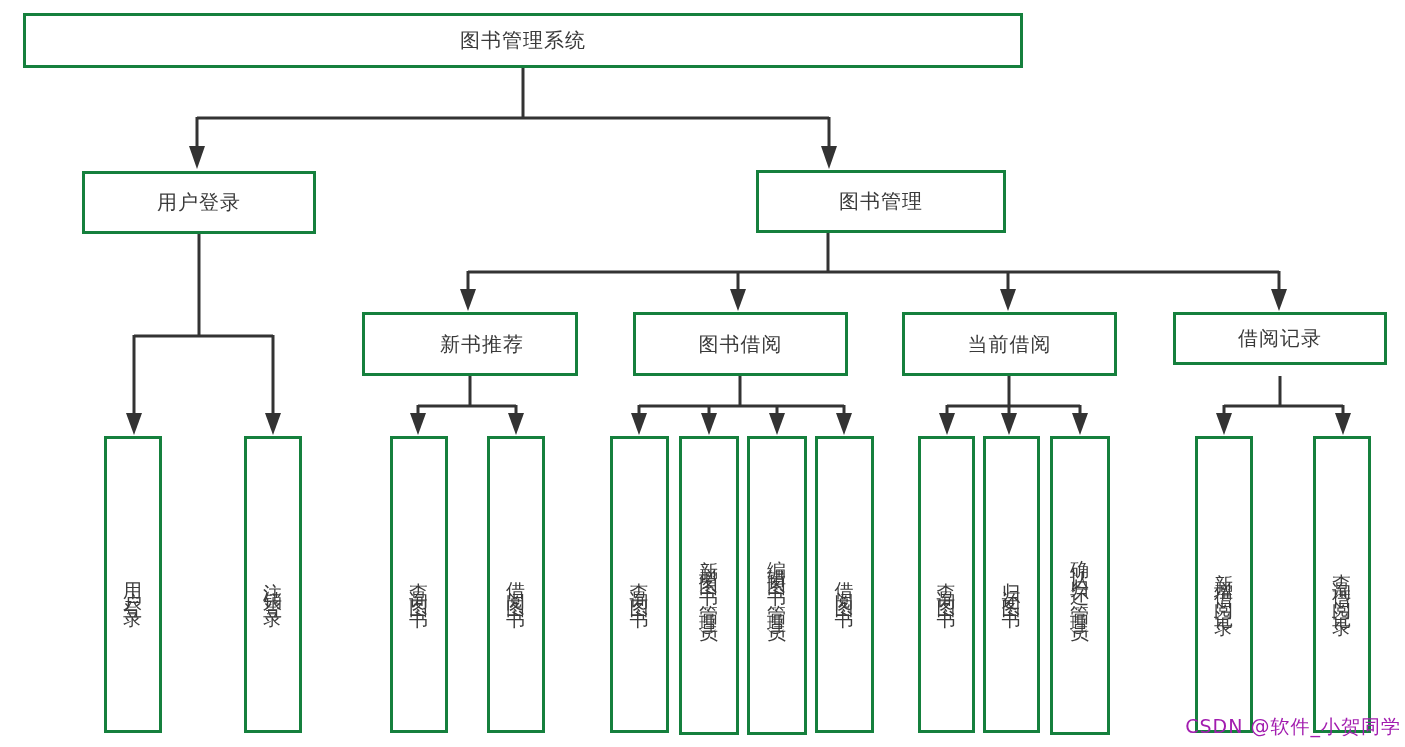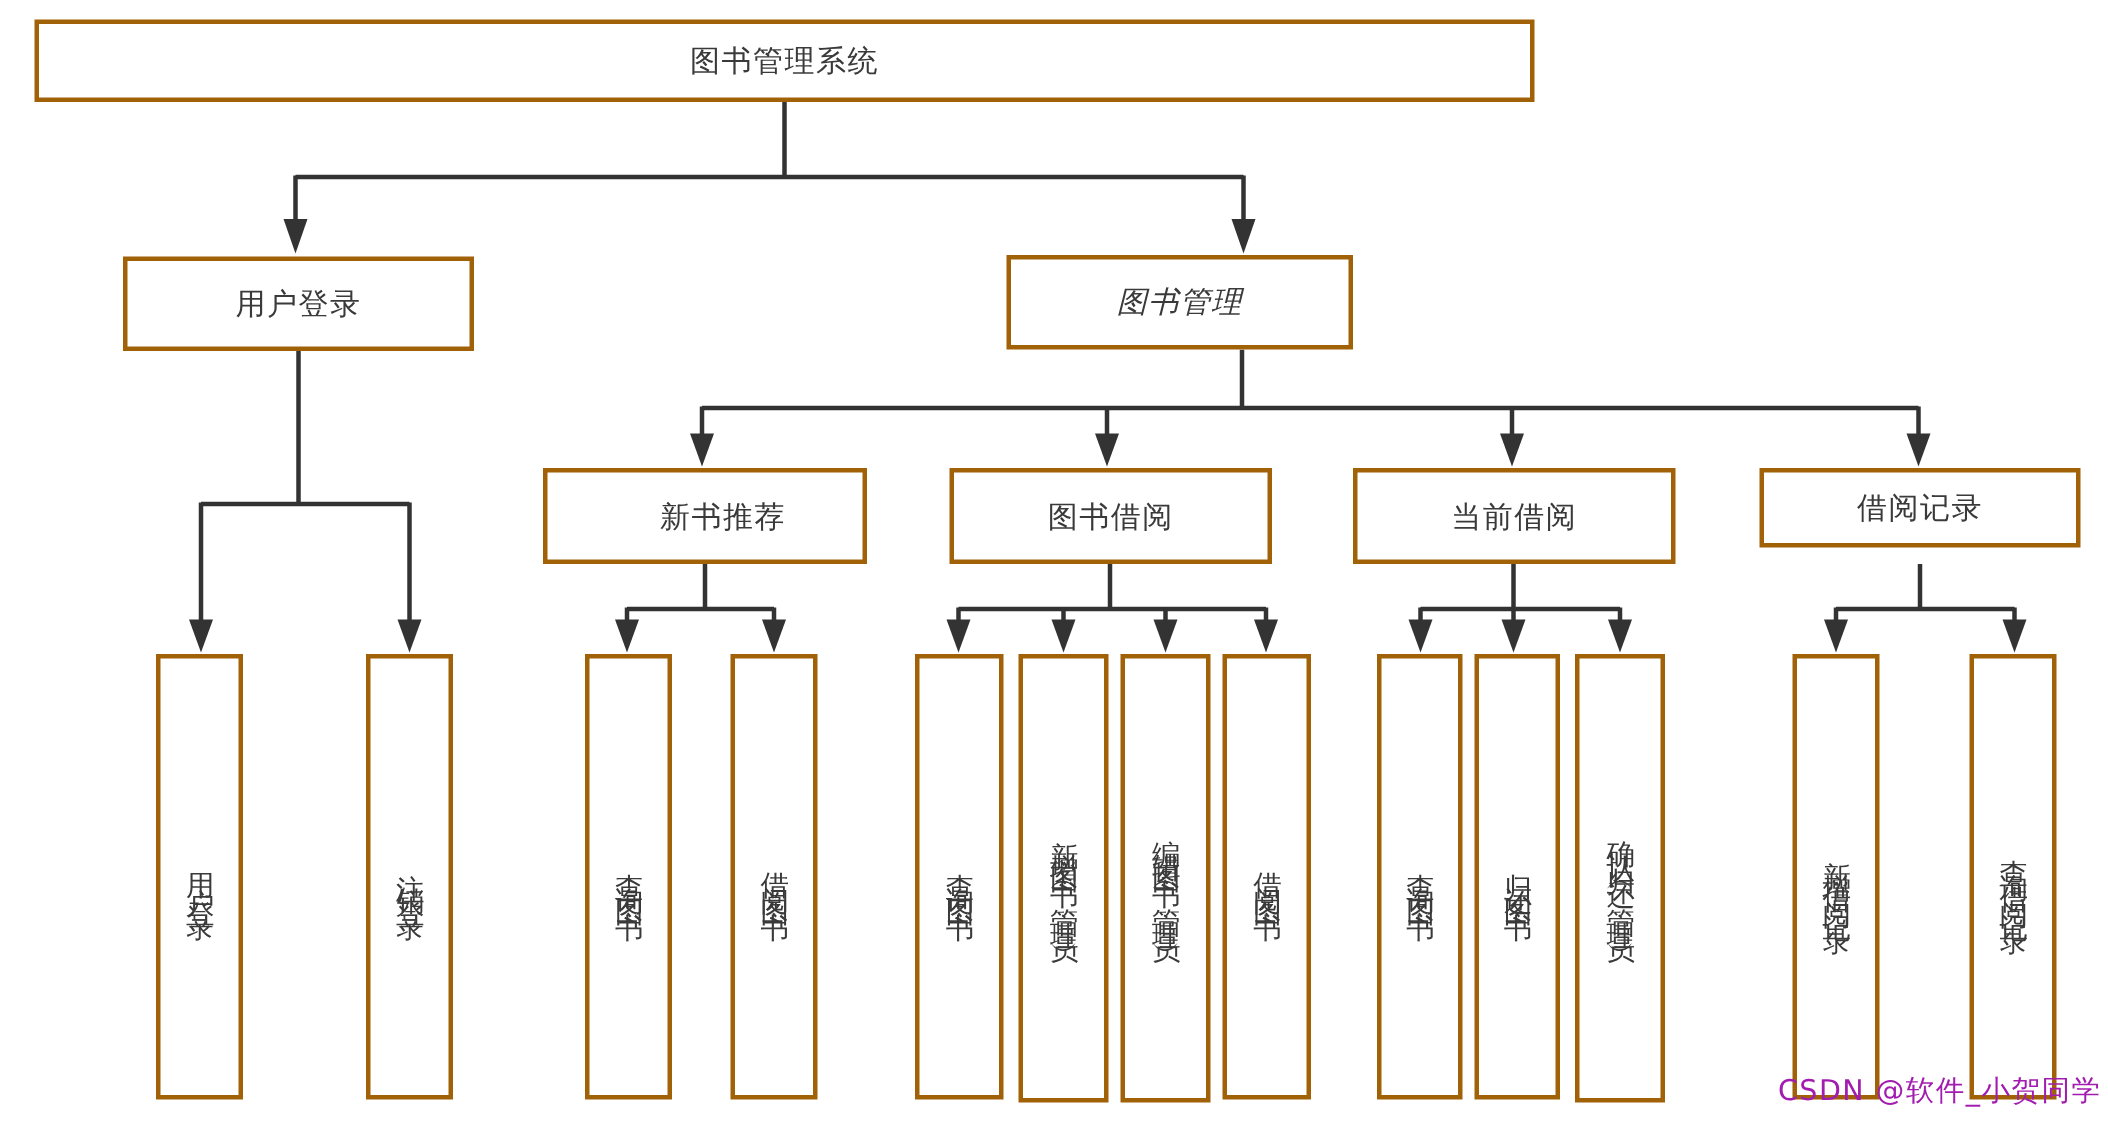--- a/index.html
+++ b/index.html
@@ -17,21 +17,21 @@
   }
   .connectors {
     position: absolute;
     left: 0;
     top: 0;
     z-index: 1;
   }
   .node {
     position: absolute;
     box-sizing: border-box;
-    border: 3px solid #a16207;
+    border: 3px solid #15803d;
     background: #ffffff;
     display: flex;
     align-items: center;
     justify-content: center;
     color: #3a3a3a;
     z-index: 2;
   }
   .node.h .lbl {
     font-size: 20px;
     letter-spacing: 1px;
@@ -134,21 +134,21 @@
     </g>
   </svg>
 
   <div class="node h" style="left:23px; top:13px; width:1000px; height:55px;">
     <span class="lbl">图书管理系统</span>
   </div>
 
   <div class="node h" style="left:82px; top:171px; width:234px; height:63px;">
     <span class="lbl">用户登录</span>
   </div>
-  <div class="node h" style="left:671px; top:170px; width:231px; height:63px;font-style:italic;">
+  <div class="node h" style="left:756px; top:170px; width:250px; height:63px;">
     <span class="lbl">图书管理</span>
   </div>
 
   <div class="node h" style="left:362px; top:312px; width:216px; height:64px;padding-left:24px;">
     <span class="lbl">新书推荐</span>
   </div>
   <div class="node h" style="left:902px; top:312px; width:215px; height:64px;">
     <span class="lbl">当前借阅</span>
   </div>
   <div class="node h" style="left:633px; top:312px; width:215px; height:64px;">

